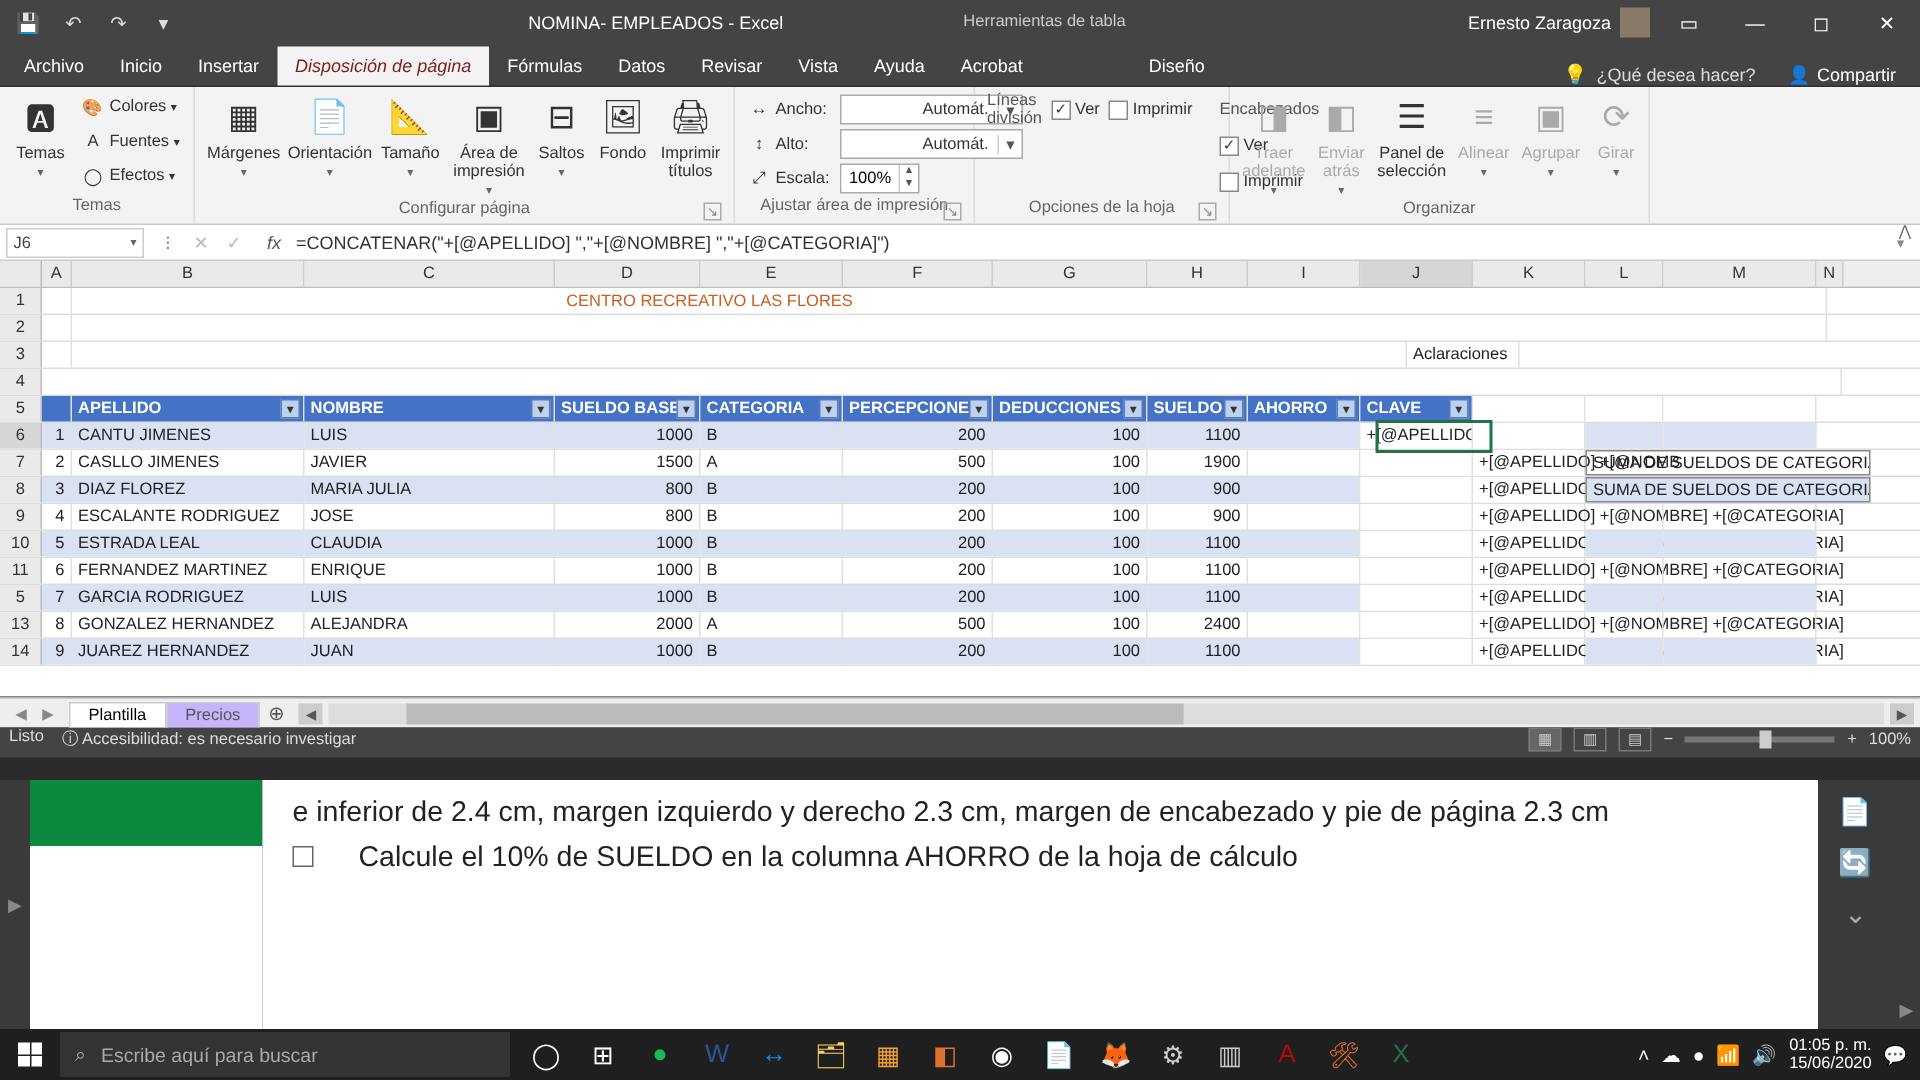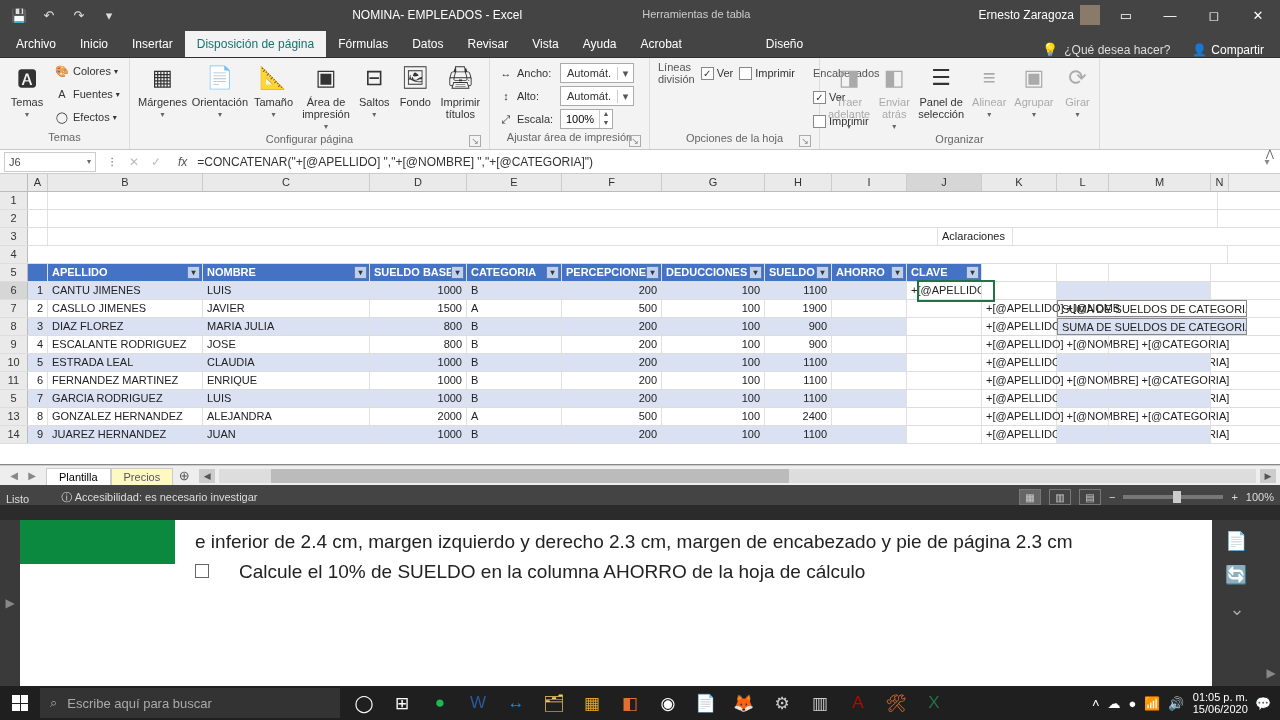--- a/index.html
+++ b/index.html
@@ -13,40 +13,40 @@
 .titlebar .title-center span { white-space:nowrap; }
 .titlebar .tabtools { color:#ccc; font-size:11px;}
 .titlebar .user-area { display: flex; align-items: center; gap: 6px; padding: 0 4px; }
 .titlebar .user-name { font-size: 12px; color:#fff; }
 .titlebar .avatar { width: 20px; height: 20px; background: #8a7a6a; }
 .titlebar .win-btn { width: 44px; height: 30px; display: flex; align-items: center; justify-content: center; color: #fff; font-size: 13px;}
 
 
 .ribbon-tabs { height: 28px; background: #444; display: flex; align-items: flex-end; padding: 0 4px; border-bottom: 1px solid #2f2f2f;}
 .ribbon-tab { padding: 6px 12px; color: #fff; font-size: 12px; cursor: pointer; }
-.ribbon-tab.active { background: #f3f3f3; color: #0f766e; }
+.ribbon-tab.active { background: #f3f3f3; color: #7f1d1d; font-style: italic; }
 .ribbon-tab.context { color: #fff; }
 .ribbon-tabs .spacer { flex:1; }
 .tellme { display:flex; align-items:center; color:#ddd; gap:6px; padding:0 10px; font-size:12px;}
 .tellme .bulb { font-size:13px;}
 .share-btn { display:flex; align-items:center; gap:4px; color:#fff; padding:0 12px; font-size:12px;}
 
 
 .ribbon { height: 92px; background: #f3f3f3; display: flex; border-bottom: 1px solid #c9c9c9; }
 .rgroup { display:flex; flex-direction:column; border-right:1px solid #dcdcdc; padding:2px 6px 0 6px; }
 .rgroup .rrow { display:flex; flex:1; align-items:flex-start; gap:4px;}
 .rgroup .rlabel { height:18px; font-size:11px; color:#666; text-align:center; position:relative;}
 .rgroup .rlabel .dialog-l { position:absolute; right:2px; bottom:2px; font-size:9px; color:#888; border:1px solid #aaa; width:12px; height:12px; line-height:10px; text-align:center;}
 .bigbtn { display:flex; flex-direction:column; align-items:center; justify-content:flex-start; width:54px; padding:2px 2px; color:#333; font-size:11px; text-align:center; gap:2px; cursor:pointer;}
 .bigbtn .ico { width:32px; height:32px; display:flex; align-items:center; justify-content:center; font-size:22px;}
 .bigbtn .lbl { line-height:12px;}
 .bigbtn .drop { font-size:8px; color:#666;}
 .smallrow { display:flex; align-items:center; gap:3px; color:#333; font-size:11px; height:22px; padding:0 2px;}
 .smallrow .ico { width:16px; text-align:center; }
-.combo { display:flex; align-items:center; border:1px solid #aaa; background:#fff; height:20px; font-size:11px;}
+.combo { display:flex; align-items:center; border:1px solid #aaa; background:#fff; height:20px; font-size:11px;padding-left:48px;}
 .combo span { padding:0 6px; min-width:50px;}
 .combo .cb-arrow { width:16px; text-align:center; border-left:1px solid #ccc; color:#555;}
 .chk { width:13px; height:13px; border:1px solid #888; background:#fff; display:inline-flex; align-items:center; justify-content:center; font-size:10px; color:#333;}
 .spin { display:flex; align-items:center; border:1px solid #aaa; background:#fff; height:20px;}
 .spin input { width:38px; border:none; text-align:center; font-size:11px; outline:none;}
 .spin .spinbtns{ display:flex; flex-direction:column; border-left:1px solid #ccc;}
 .spin .spinbtns div{ font-size:7px; height:9px; width:12px; text-align:center; color:#555;}
 .ribbon-collapse { position:absolute; right:6px; top:148px; color:#666; font-size:10px;}
 .disabled { color:#aaa !important;}
 
@@ -80,29 +80,29 @@
 
 
 .banner1 { position:absolute; left:28px; top:18px; height:17px; background:#fff; color:#c95e20; font-size:11px; padding:0 4px; display:flex; align-items:center; justify-content:center;}
 .banner2 { position:absolute; left:28px; top:36px; height:32px; background:#ed7d31; color:#fff; font-size:22px; display:flex; align-items:center; justify-content:center;}
 
 
 .sheet-tab-row { height:20px; background:#eee; display:flex; align-items:center; border-top:1px solid #ccc;}
 .sheet-nav { display:flex; gap:2px; padding:0 6px; color:#888;}
 .sheet-nav div{ width:16px; text-align:center; font-size:10px;}
 .sheet-tab { padding:2px 12px; font-size:11px; border:1px solid #ccc; border-bottom:none; background:#fff; position:relative; top:1px;}
-.sheet-tab.inactive { background:#fef9c3; color:#555;}
+.sheet-tab.inactive { background:#c4b5fd; color:#555;}
 .sheet-add { width:22px; text-align:center; color:#555; font-size:13px;}
 .sheet-scroll { flex:1; display:flex; align-items:center; justify-content:flex-end; padding:0 4px; gap:0;}
 .hscroll-track { flex:1; height:14px; background:#ddd; position:relative; margin:0 4px;}
 .hscroll-thumb { position:absolute; left:5%; top:0; height:14px; width:50%; background:#bbb;}
 .hscroll-btn { width:16px; height:14px; background:#ccc; text-align:center; font-size:9px; line-height:14px; color:#555;}
 
 
-.statusbar { height:20px; background:#444; color:#ddd; display:flex; align-items:flex-end; font-size:11px; padding:0 6px; gap:32px;}
+.statusbar { height:20px; background:#444; color:#ddd; display:flex; align-items:flex-start; font-size:11px; padding:0 6px; gap:12px;}
 .statusbar .sb-right { margin-left:auto; display:flex; align-items:center; gap:8px;}
 .view-btn { width:22px; height:16px; border:1px solid #777; display:flex; align-items:center; justify-content:center; color:#ccc; font-size:10px;}
 .view-btn.active { background:#666;}
 .zoom-track { width:100px; height:4px; background:#777; position:relative;}
 .zoom-thumb { width:8px; height:12px; background:#ccc; position:absolute; left:50%; top:-4px;}
 
 
 .bottom-panel { position:absolute; left:0; right:0; bottom:34px; top:520px; background:#3a3a3a; display:flex;}
 .bp-left { width:20px; background:#3a3a3a; display:flex; align-items:center; justify-content:center; color:#888;}
 .bp-green { width:155px; background:#fff;}
@@ -378,20 +378,21 @@
     <div class="colhdr cw-G">G</div>
     <div class="colhdr cw-H">H</div>
     <div class="colhdr cw-I">I</div>
     <div class="colhdr cw-J sel">J</div>
     <div class="colhdr cw-K">K</div>
     <div class="colhdr cw-L">L</div>
     <div class="colhdr cw-M">M</div>
     <div class="colhdr cw-N">N</div>
   </div>
 
+  <div class="banner1" style="width:890px;">CENTRO RECREATIVO LAS FLORES</div>
 
   <div class="rows">
     <div class="row">
         <div class="rowhdr">1</div>
         <div class="cell cw-A"></div>
         <div class="cell" style="width:1170px;"></div>
       </div>
     <div class="row">
         <div class="rowhdr">2</div>
         <div class="cell cw-A"></div>

